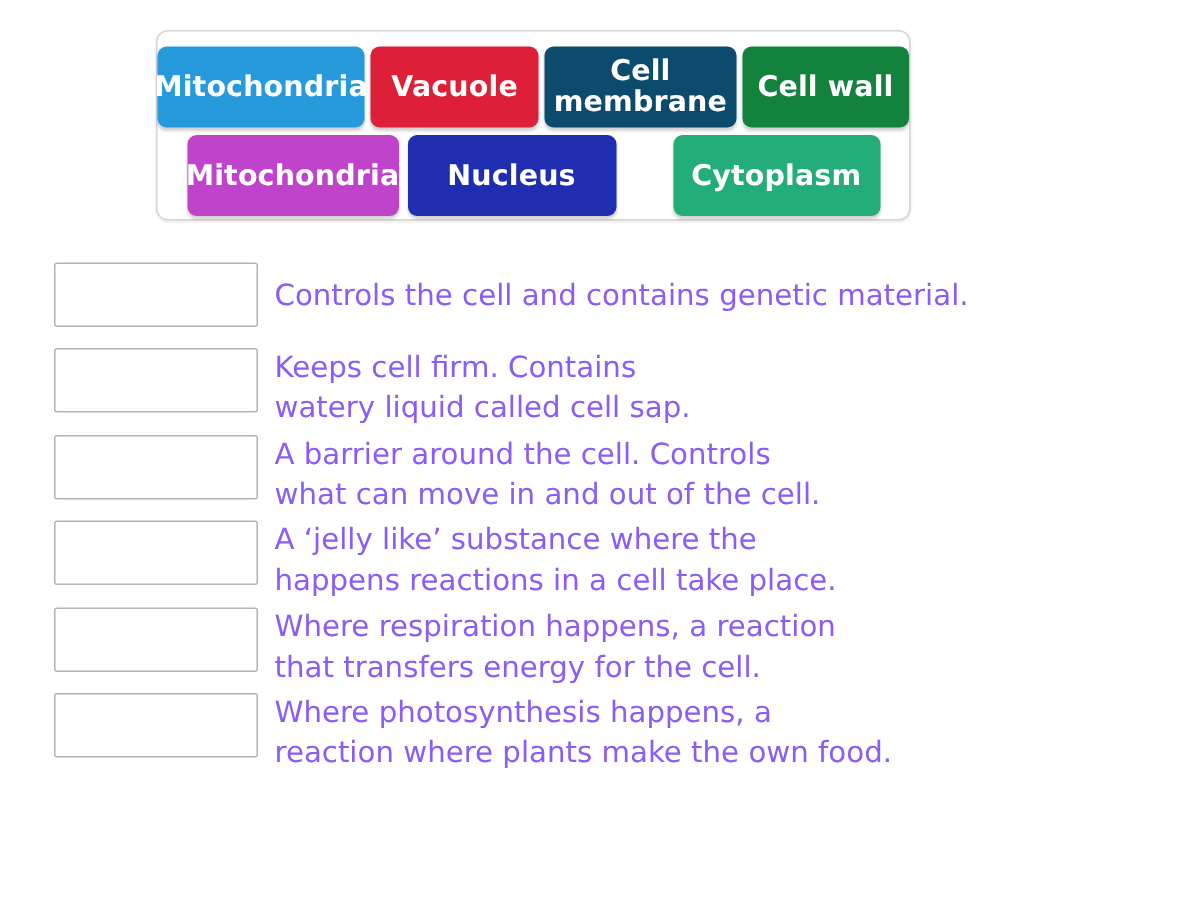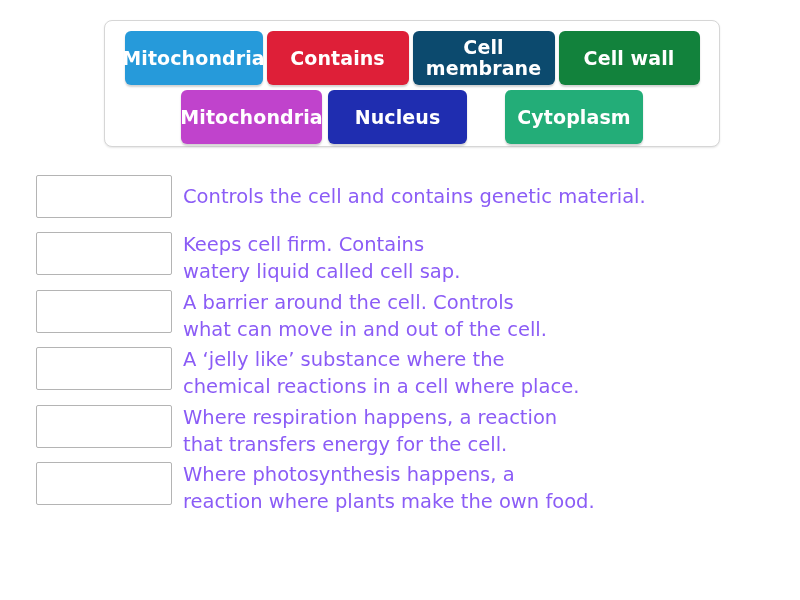--- a/index.html
+++ b/index.html
@@ -14,21 +14,21 @@
     -webkit-font-smoothing: antialiased;
     overflow: hidden;
     position: relative;
   }
 
   
   #tile-bank {
     position: absolute;
     left: 104px;
     top: 20px;
-    width: 616px;
+    width: 503px;
     height: 127px;
     box-sizing: border-box;
     background: #ffffff;
     border: 1px solid #d6d6d6;
     border-radius: 8px;
     box-shadow: 0 1px 2px rgba(0,0,0,0.10);
   }
   .tile-row {
     display: flex;
     justify-content: center;
@@ -94,21 +94,21 @@
     padding-top: 0px;
   }
   .definition.single { padding-top: 9px; }
 </style>
 </head>
 <body>
 
 <div id="tile-bank">
   <div class="tile-row" id="tile-row-1">
       <div class="tile w138" style="background: rgb(38, 154, 218);">Mitochondria</div>
-      <div class="tile w142" style="background: rgb(222, 31, 56);">Contains</div>
+      <div class="tile w142" style="background: rgb(222, 31, 56);">Vacuole</div>
       <div class="tile w142" style="background: #0c4a6e;">Cell
 membrane</div>
       <div class="tile w141" style="background: rgb(18, 130, 60);">Cell wall</div>
     </div>
   <div class="tile-row" id="tile-row-2">
       <div class="tile w141" style="background: rgb(192, 67, 204);">Mitochondria</div>
       <div class="tile w139" style="background: rgb(31, 45, 176);">Nucleus</div>
       <div class="tile w138" style="background: rgb(35, 173, 120); margin-left: 32px;">Cytoplasm</div>
     </div>
 </div>
@@ -124,21 +124,21 @@
 watery liquid called cell sap.</div>
     </div>
     <div class="answer-row">
       <div class="drop-zone"></div>
       <div class="definition">A barrier around the cell. Controls
 what can move in and out of the cell.</div>
     </div>
     <div class="answer-row">
       <div class="drop-zone"></div>
       <div class="definition">A ‘jelly like’ substance where the
-chemical reactions in a cell where place.</div>
+happens reactions in a cell take place.</div>
     </div>
     <div class="answer-row">
       <div class="drop-zone"></div>
       <div class="definition">Where respiration happens, a reaction
 that transfers energy for the cell.</div>
     </div>
     <div class="answer-row">
       <div class="drop-zone"></div>
       <div class="definition">Where photosynthesis happens, a
 reaction where plants make the own food.</div>

